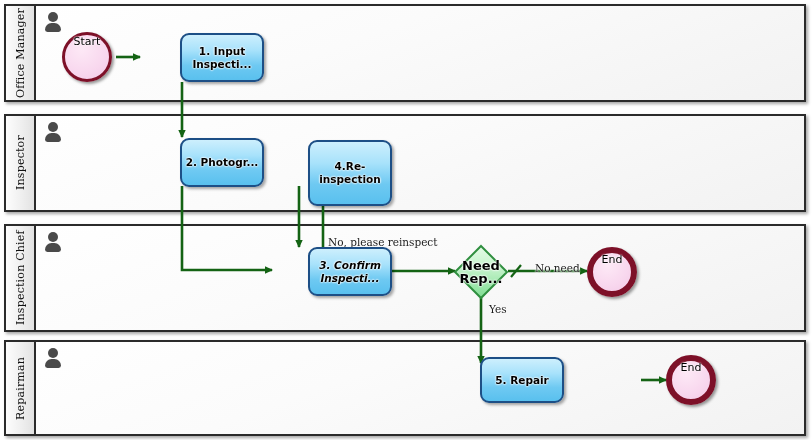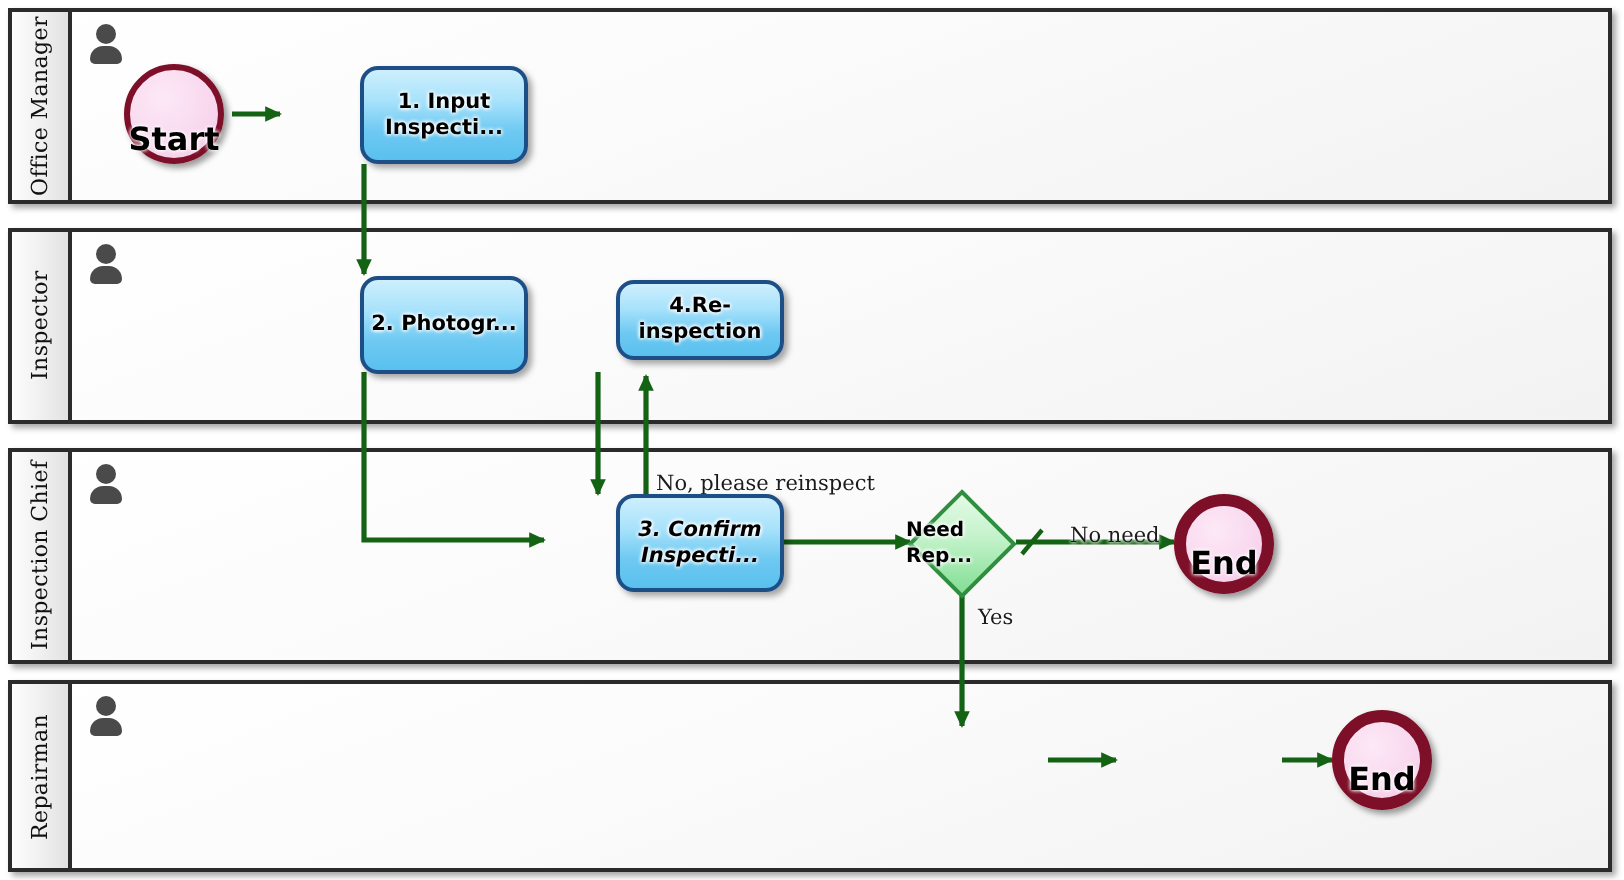--- a/index.html
+++ b/index.html
@@ -34,31 +34,31 @@
   .node{position:absolute;box-sizing:border-box;}
 
   .task{border:2px solid #1d4f86;border-radius:9px;
         background:linear-gradient(180deg,#cdeffd 0%,#a8e2fb 34%,#6ec9f2 68%,#59c0ee 100%);
         box-shadow:2px 2px 3px rgba(0,0,0,.35);
         display:flex;align-items:center;justify-content:center;text-align:center;
         font-size:10.5px;font-weight:bold;color:#000;line-height:13px;
         padding:0 3px;margin-left:40px;}
   .task .lbl{text-shadow:0 0 2px #fff,0 0 2px #fff,0 0 2px #fff;}
 
-  .event{border-radius:50%;display:flex;align-items:flex-end;justify-content:center;
+  .event{border-radius:50%;display:flex;align-items:flex-start;justify-content:center;
          background:radial-gradient(circle at 38% 32%,#fde9f6 0%,#f8d7ee 60%,#f2c9e6 100%);
-         font-size:16px;font-weight:bold;color:#000;
+         font-size:11px;font-weight:normal;color:#000;
          box-shadow:2px 2px 3px rgba(0,0,0,.4);}
   .event.start{border:3px solid #7d1028;}
   .event.end{border:6px solid #7d1028;}
   .event .lbl{text-shadow:0 0 2px #fff,0 0 2px #fff;}
 
   .gateway{}
   .gw-label{position:absolute;display:flex;align-items:center;justify-content:center;
-            text-align:left;font-size:10px;font-weight:bold;color:#000;
+            text-align:center;font-size:13px;font-weight:bold;color:#000;
             line-height:13px;
             text-shadow:0 0 2px #fff,0 0 2px #fff,0 0 2px #fff;}
 
   
   .flowlayer{position:absolute;left:0;top:0;width:812px;height:440px;
              pointer-events:none;}
   .edge-label{position:absolute;font-family:"DejaVu Serif","Liberation Serif",serif;
               font-size:10.5px;color:#1b1b1b;white-space:nowrap;
               text-shadow:0 0 2px #fff,0 0 2px #fff,0 0 2px #fff;}
 </style>
@@ -142,21 +142,21 @@
   </div>
 
   <div class="node task" style="left:140px;top:33px;width:84px;height:49px;">
     <span class="lbl">1. Input Inspecti...</span>
   </div>
 
   <div class="node task" style="left:140px;top:138px;width:84px;height:49px;justify-content:center;">
     <span class="lbl">2. Photogr...</span>
   </div>
 
-  <div class="node task" style="left:268px;top:140px;width:84px;height:40px;">
+  <div class="node task" style="left:268px;top:140px;width:84px;height:66px;">
     <span class="lbl">4.Re-inspection</span>
   </div>
 
   <div class="node task" style="left:268px;top:247px;width:84px;height:49px;font-style:italic;">
     <span class="lbl">3. Confirm Inspecti...</span>
   </div>
 
   <div class="node gateway" style="left:453px;top:244px;width:56px;height:56px;">
     <svg width="56" height="56" viewBox="0 0 56 56">
       <defs>
@@ -168,19 +168,22 @@
       </defs>
       <path d="M28,2 L54,28 L28,54 L2,28 z" fill="url(#gwg)" stroke="#2f8f3f" stroke-width="2"></path>
     </svg>
     <div class="gw-label" style="left:0;top:0;width:56px;height:56px;">Need Rep...</div>
   </div>
 
   <div class="node event end" style="left:587px;top:247px;width:50px;height:50px;">
     <span class="lbl">End</span>
   </div>
 
+  <div class="node task" style="left:440px;top:357px;width:84px;height:46px;">
+    <span class="lbl">5. Repair</span>
+  </div>
 
 
   <div class="node event end" style="left:666px;top:355px;width:50px;height:50px;">
     <span class="lbl">End</span>
   </div>
 
 </div>
 
 </body></html>

